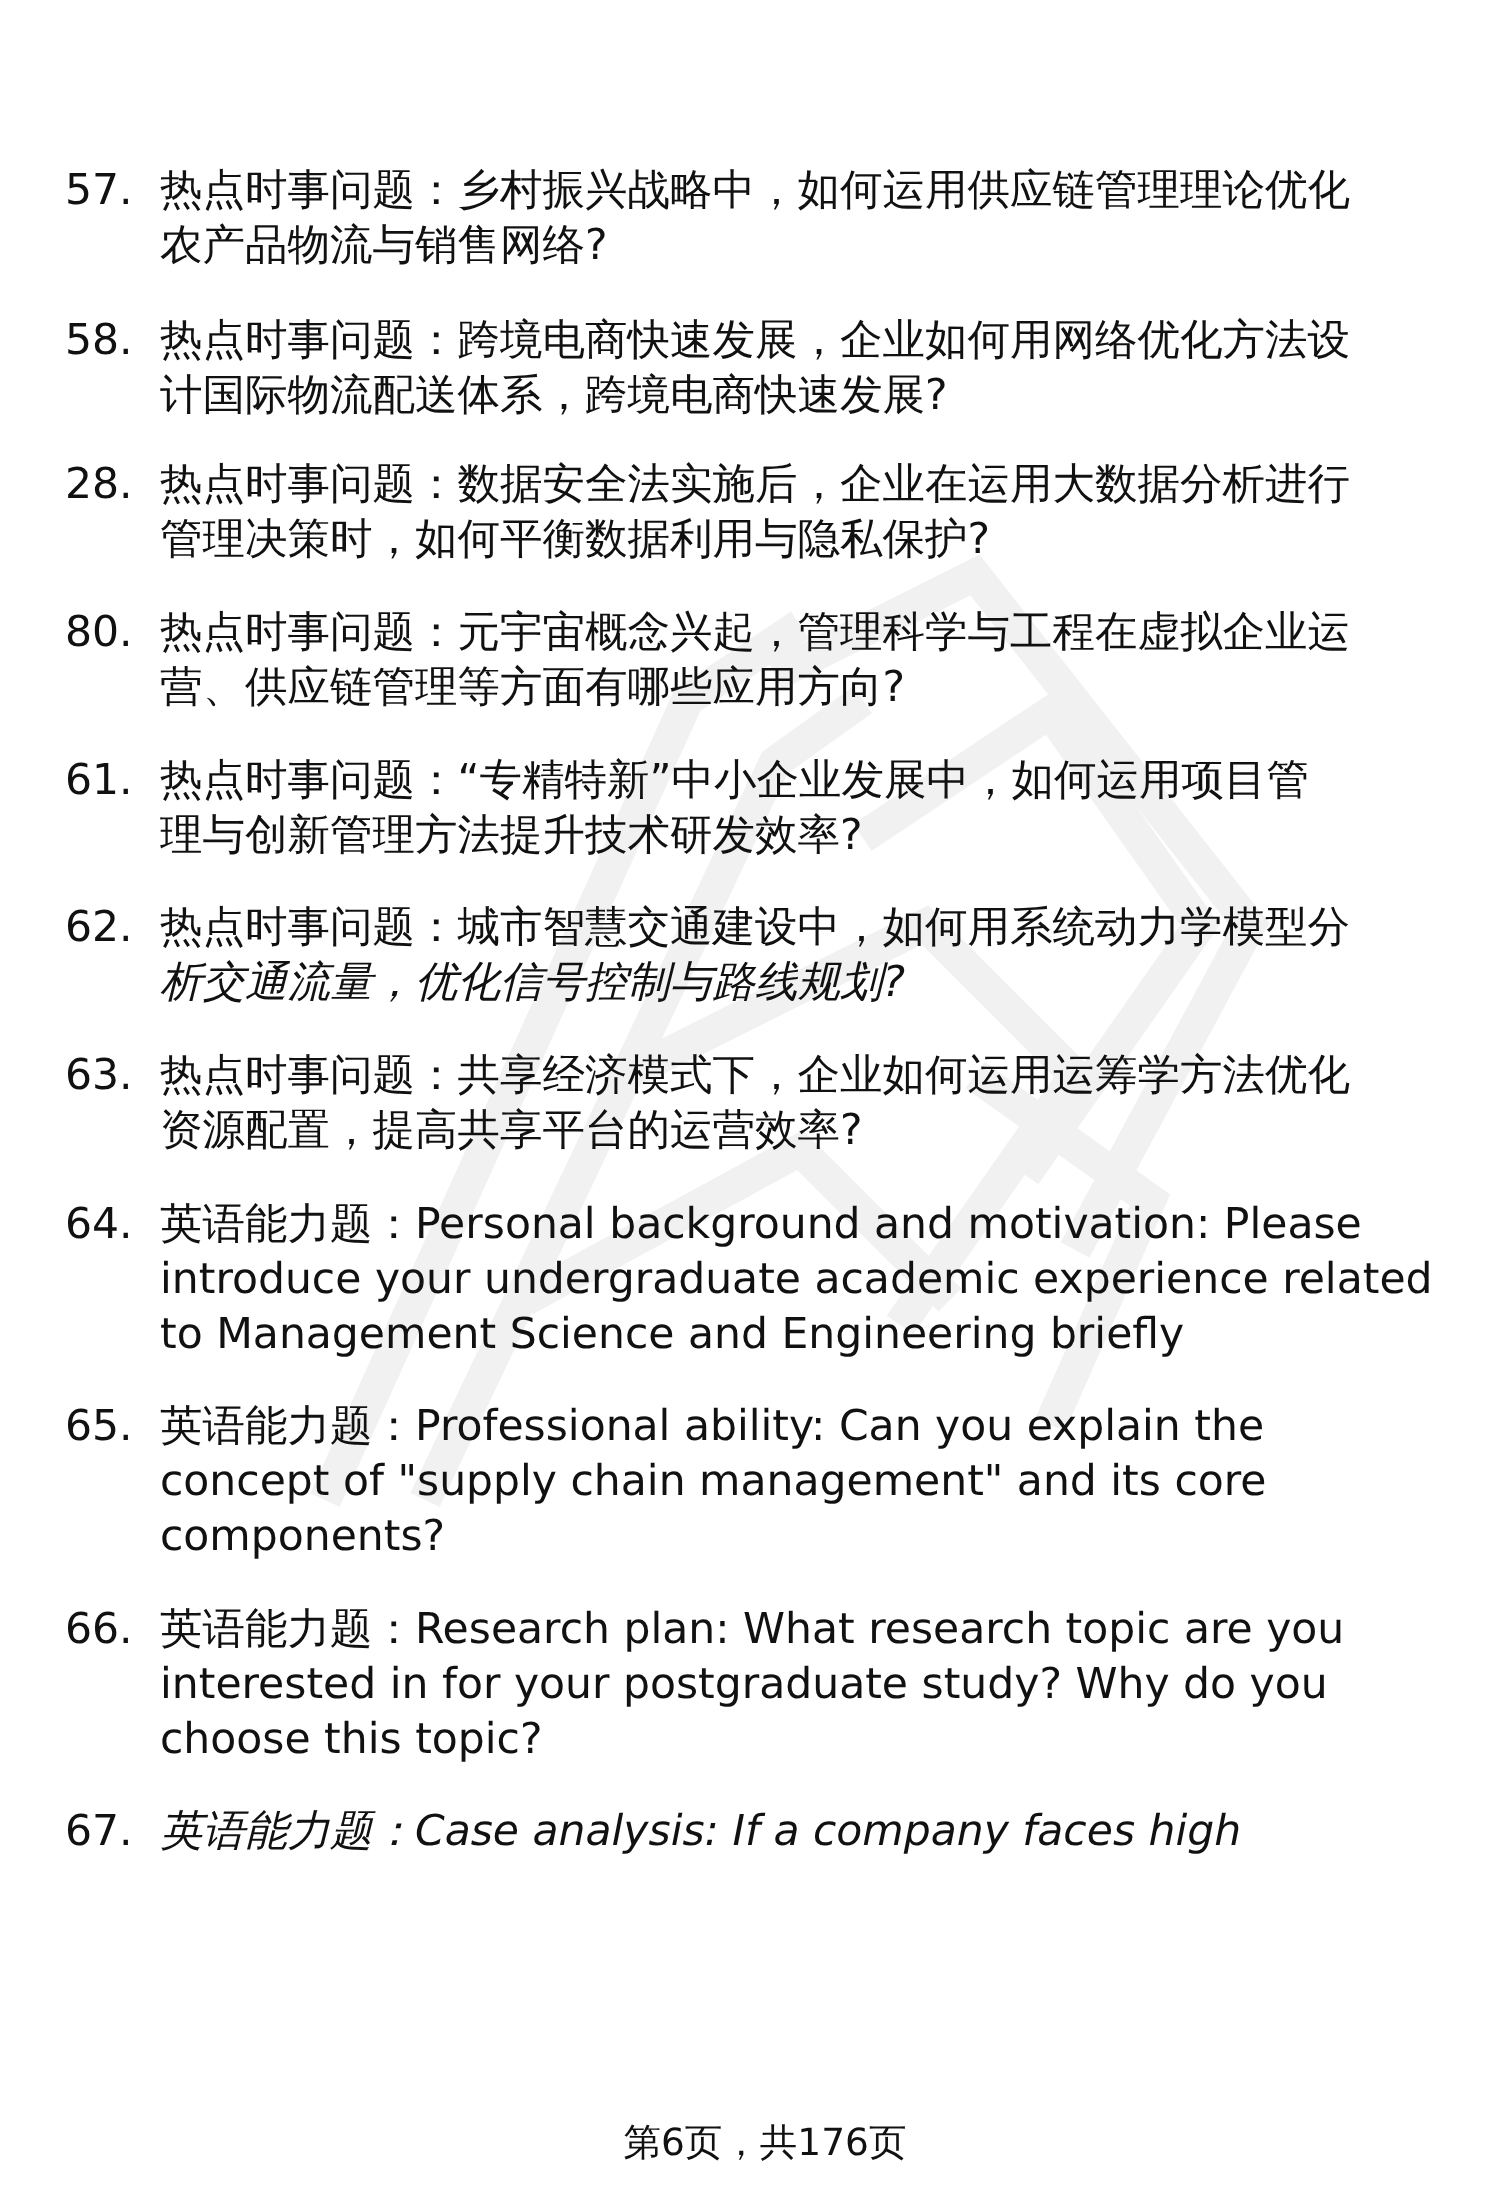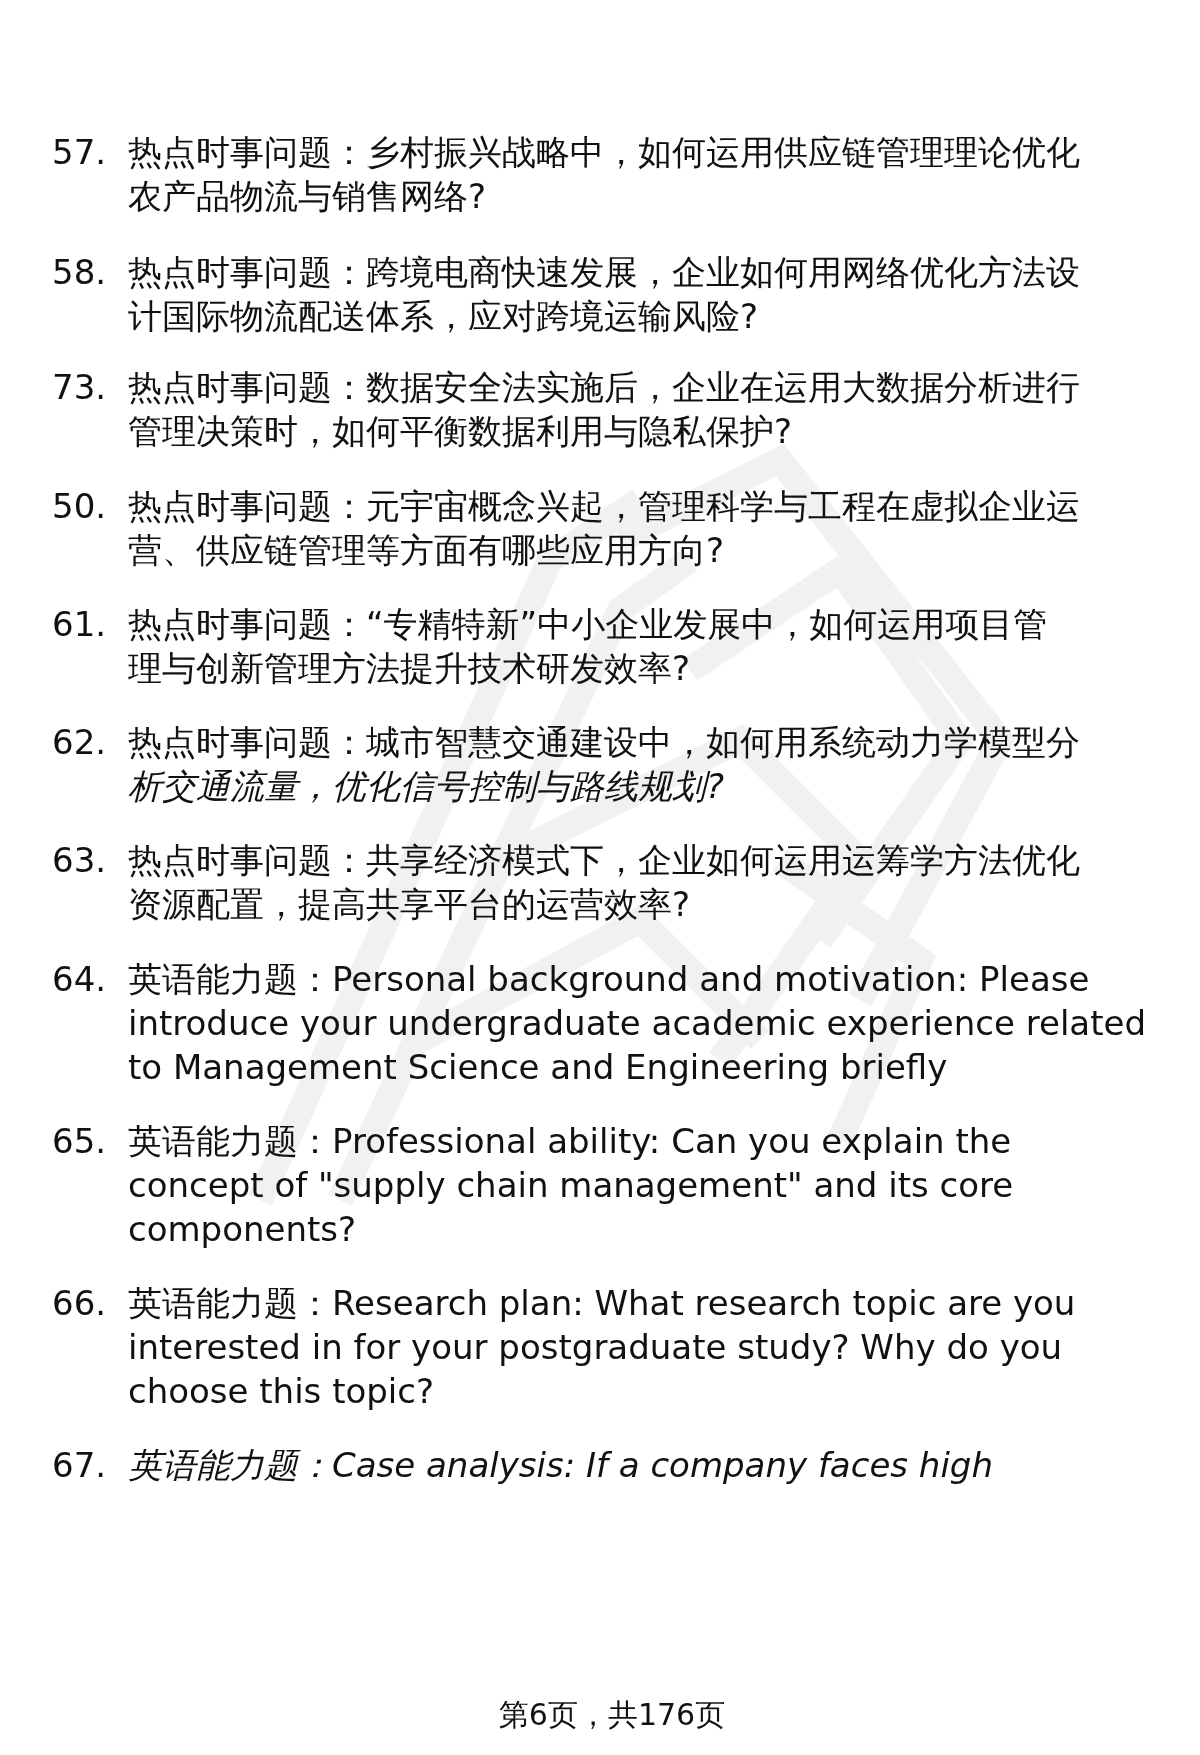--- a/index.html
+++ b/index.html
@@ -45,31 +45,31 @@
 
   <div class="q" style="top:128px;">
     <span class="num">57.</span>
     <div class="body" style="top:0;">热点时事问题：乡村振兴战略中，如何运用供应链管理理论优化</div>
     <div class="body" style="top:44px;">农产品物流与销售网络?</div>
   </div>
 
   <div class="q" style="top:248px;">
     <span class="num">58.</span>
     <div class="body" style="top:0;">热点时事问题：跨境电商快速发展，企业如何用网络优化方法设</div>
-    <div class="body" style="top:44px;">计国际物流配送体系，应对跨境运输风险?</div>
+    <div class="body" style="top:44px;">计国际物流配送体系，跨境电商快速发展?</div>
   </div>
 
   <div class="q" style="top:363px;">
-    <span class="num">73.</span>
+    <span class="num">28.</span>
     <div class="body" style="top:0;">热点时事问题：数据安全法实施后，企业在运用大数据分析进行</div>
     <div class="body" style="top:44px;">管理决策时，如何平衡数据利用与隐私保护?</div>
   </div>
 
   <div class="q" style="top:482px;">
-    <span class="num">50.</span>
+    <span class="num">80.</span>
     <div class="body" style="top:0;">热点时事问题：元宇宙概念兴起，管理科学与工程在虚拟企业运</div>
     <div class="body" style="top:44px;">营、供应链管理等方面有哪些应用方向?</div>
   </div>
 
   <div class="q" style="top:600px;">
     <span class="num">61.</span>
     <div class="body" style="top:0;">热点时事问题：“专精特新”中小企业发展中，如何运用项目管</div>
     <div class="body" style="top:44px;">理与创新管理方法提升技术研发效率?</div>
   </div>
 

